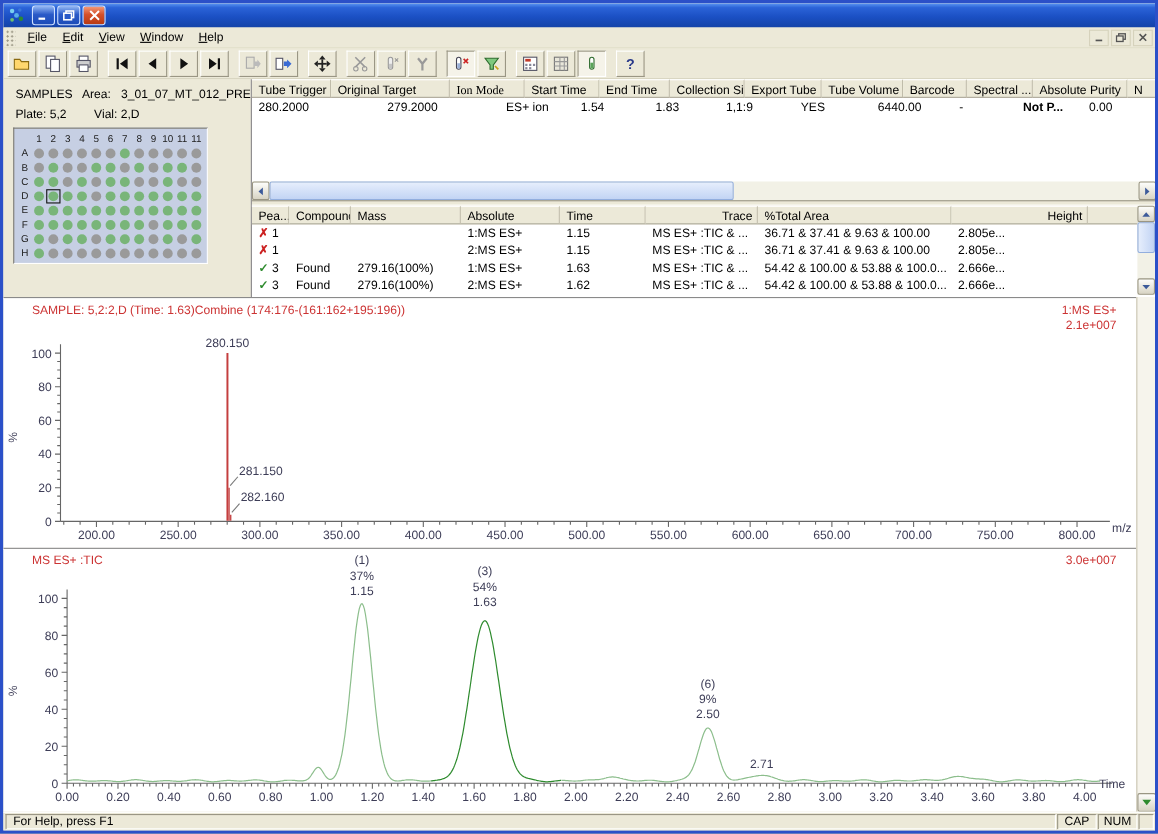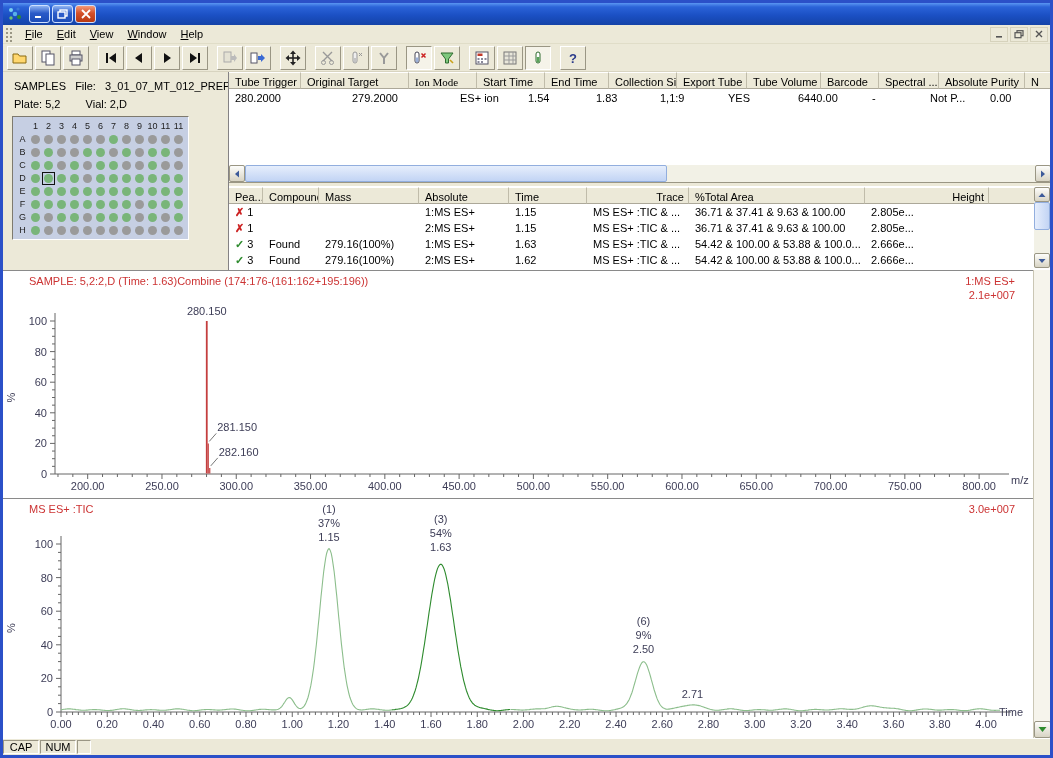--- a/index.html
+++ b/index.html
@@ -275,21 +275,21 @@
         <svg width="16" height="16" viewBox="0 0 16 16">
           <text x="8" y="13" text-anchor="middle" font-size="13" font-weight="bold" fill="#2a3a8a">?</text>
         </svg>
       </div>
   </div>
 
   <div class="content-top">
     <div class="samples-panel">
       <div class="sline1">
         <span>SAMPLES</span>&nbsp;&nbsp;
-        <span>File:</span>&nbsp;&nbsp;
+        <span>Area:</span>&nbsp;&nbsp;
         <span>3_01_07_MT_012_PREP</span>
       </div>
       <div class="sline2">
         <span>Plate: 5,2</span>
         <span class="vial">Vial: 2,D</span>
       </div>
       <div class="plate" id="plate-grid">
           <div class="hdr">
             <div class="rl"></div>
             <div class="cl">1</div>
@@ -640,21 +640,21 @@
           <div class="trow">
             <div class="dcell" style="width: 72px;">280.2000</div>
             <div class="dcell" style="width: 108px; margin-left: 45px;">279.2000</div>
             <div class="dcell" style="width: 68px;">ES+ ion</div>
             <div class="dcell" style="width: 68px;">1.54</div>
             <div class="dcell" style="width: 64px;">1.83</div>
             <div class="dcell" style="width: 68px;">1,1:9</div>
             <div class="dcell" style="width: 70px;">YES</div>
             <div class="dcell" style="width: 74px;">6440.00</div>
             <div class="dcell" style="width: 58px;">-</div>
-            <div class="dcell" style="width: 60px;">Not P...</div>
+            <div class="dcell" style="width: 60px; font-weight: bold;">Not P...</div>
             <div class="dcell" style="width: 86px;">0.00</div>
             <div class="dcell" style="width: 26px;">0</div>
           </div>
         </div>
       <div class="hscroll">
         <div class="sbtn">
             <svg width="6" height="8" viewBox="0 0 6 8">
               <polygon points="5,0.5 5,7.5 1,4" fill="#3c5a9a"></polygon>
             </svg>
           </div>
@@ -1098,18 +1098,19 @@
 
   <div class="chart-vscroll">
     <div class="down">
       <svg width="9" height="7" viewBox="0 0 9 7">
           <polygon points="0.5,1 8.5,1 4.5,6" fill="#2e8b2e"></polygon>
         </svg>
     </div>
   </div>
 
   <div class="statusbar">
+    <div class="scell main">For Help, press F1</div>
     <div class="scell ind">CAP</div>
     <div class="scell ind">NUM</div>
     <div class="scell blank"></div>
   </div>
 
 </div>
 
 </body></html>

